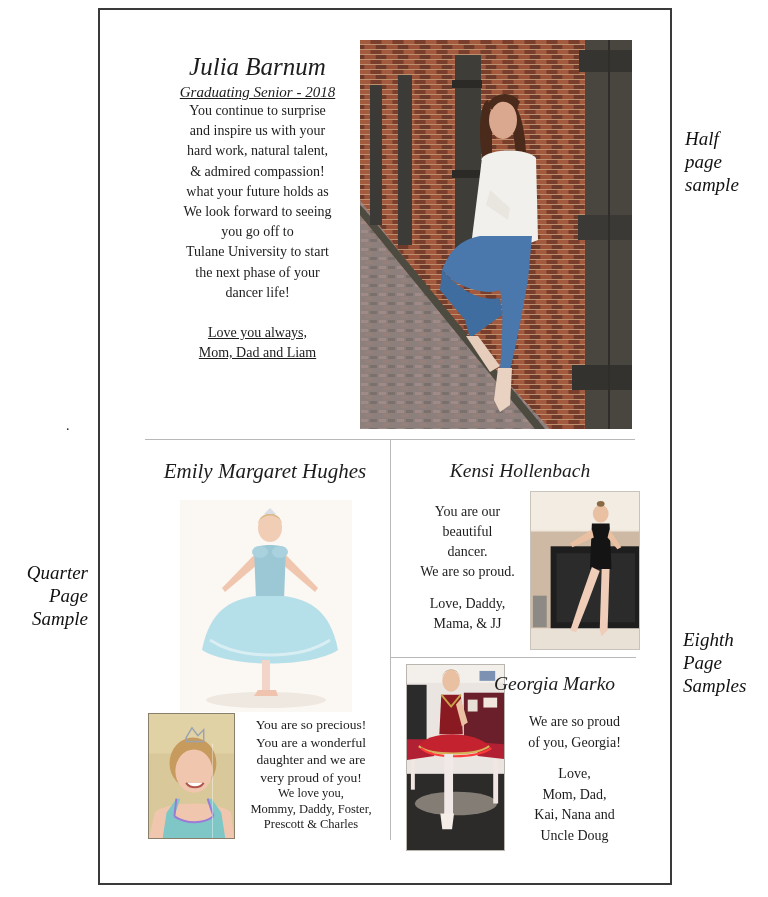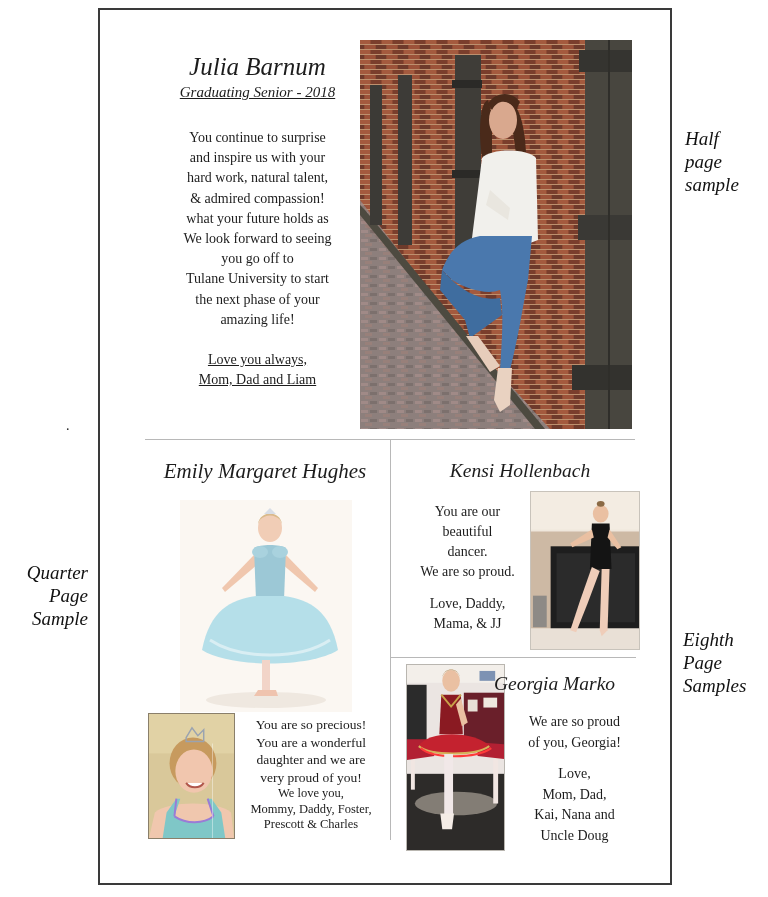--- a/index.html
+++ b/index.html
@@ -34,31 +34,31 @@
 </div>
 <div class="abs side-label" style="left:683px; top:628px;">
   <div>Eighth</div>
   <div>Page</div>
   <div>Samples</div>
 </div>
 
 <div class="abs" style="left:145px; top:52px; width:225px;">
   <div class="name" style="font-size:25px; line-height:30px;">Julia Barnum</div>
   <div class="name" style="font-size:15px; line-height:18px; text-decoration:underline; margin-top:1px;">Graduating Senior - 2018</div>
-  <div class="msg" style="margin-top:27px;">
+  <div class="msg" style="">
     <div>You continue to surprise</div>
     <div>and inspire us with your</div>
     <div>hard work, natural talent,</div>
     <div>&amp; admired compassion!</div>
     <div>what your future holds as</div>
     <div>We look forward to seeing</div>
     <div>you go off to</div>
     <div>Tulane University to start</div>
     <div>the next phase of  your</div>
-    <div>amazing life!</div>
+    <div>dancer life!</div>
   </div>
   <div class="msg" style="margin-top:20px;text-decoration:underline;">
     <div>Love you always,</div>
     <div>Mom, Dad and Liam</div>
   </div>
 </div>
 
 <div class="abs photo" style="left:360px; top:40px; width:272px; height:389px;" title="Senior girl in white top and jeans leaning on brick wall in pointe shoes">
   <svg viewBox="0 0 272 389" preserveAspectRatio="none">
     <defs>

